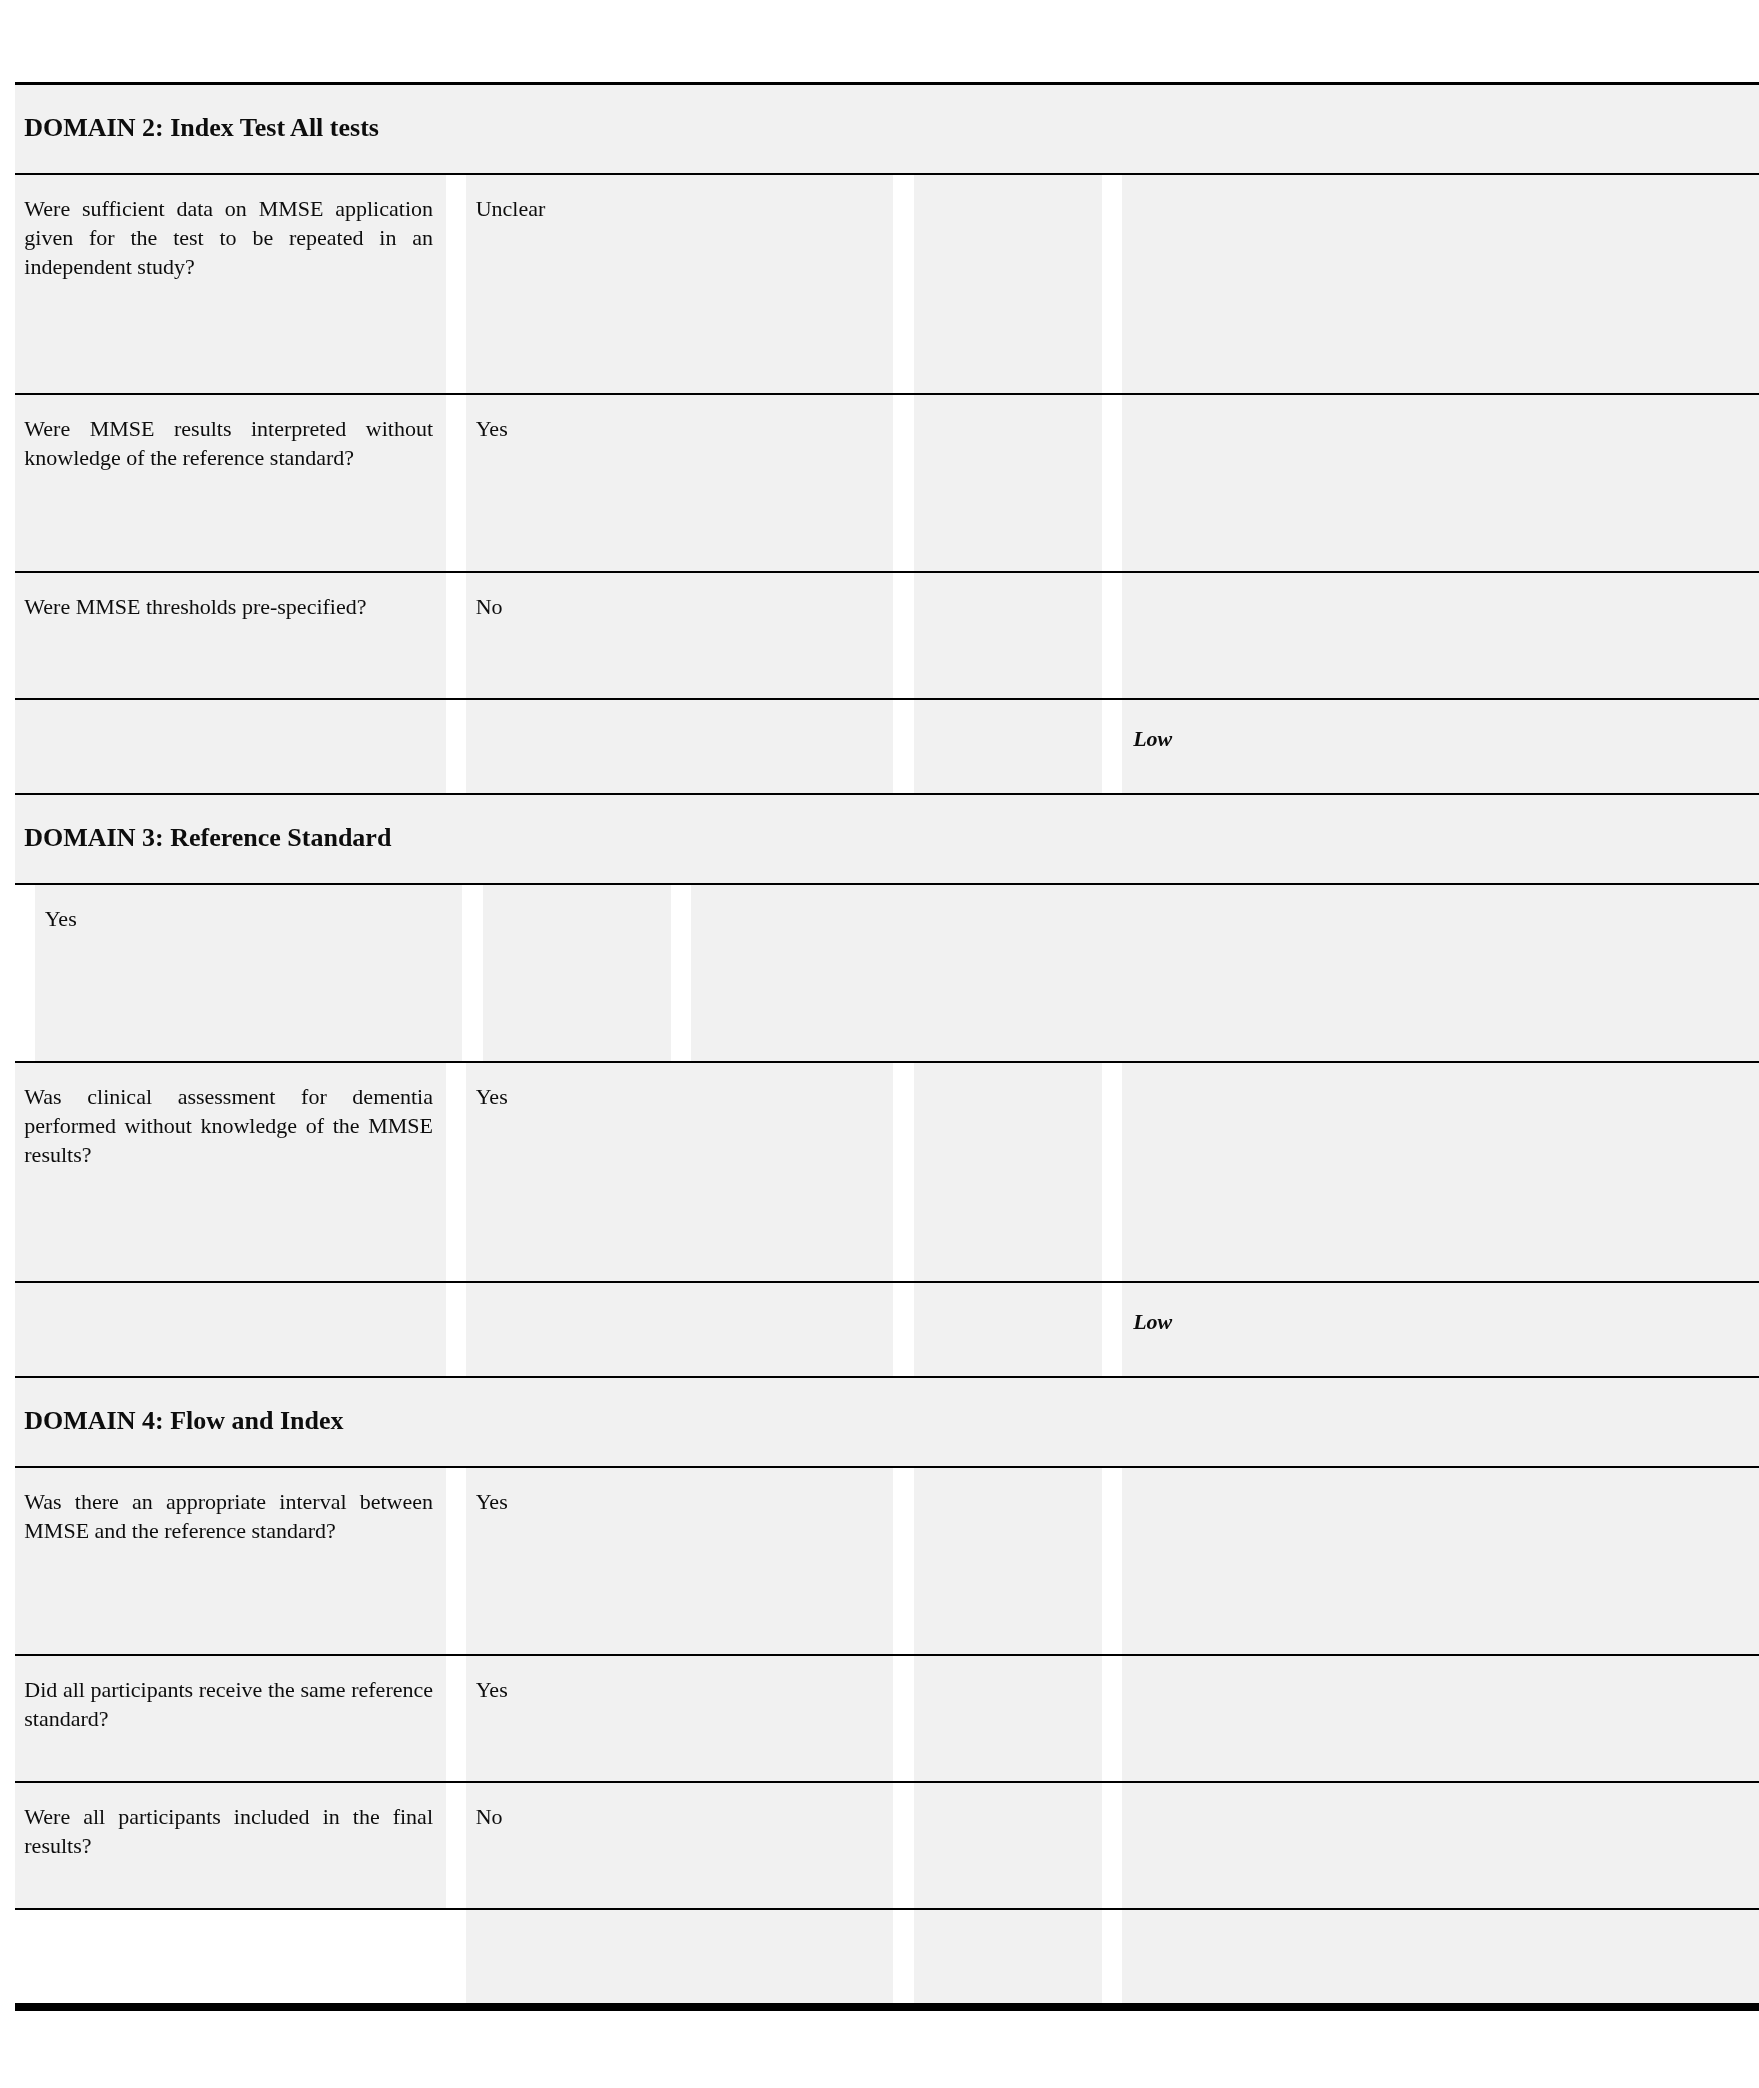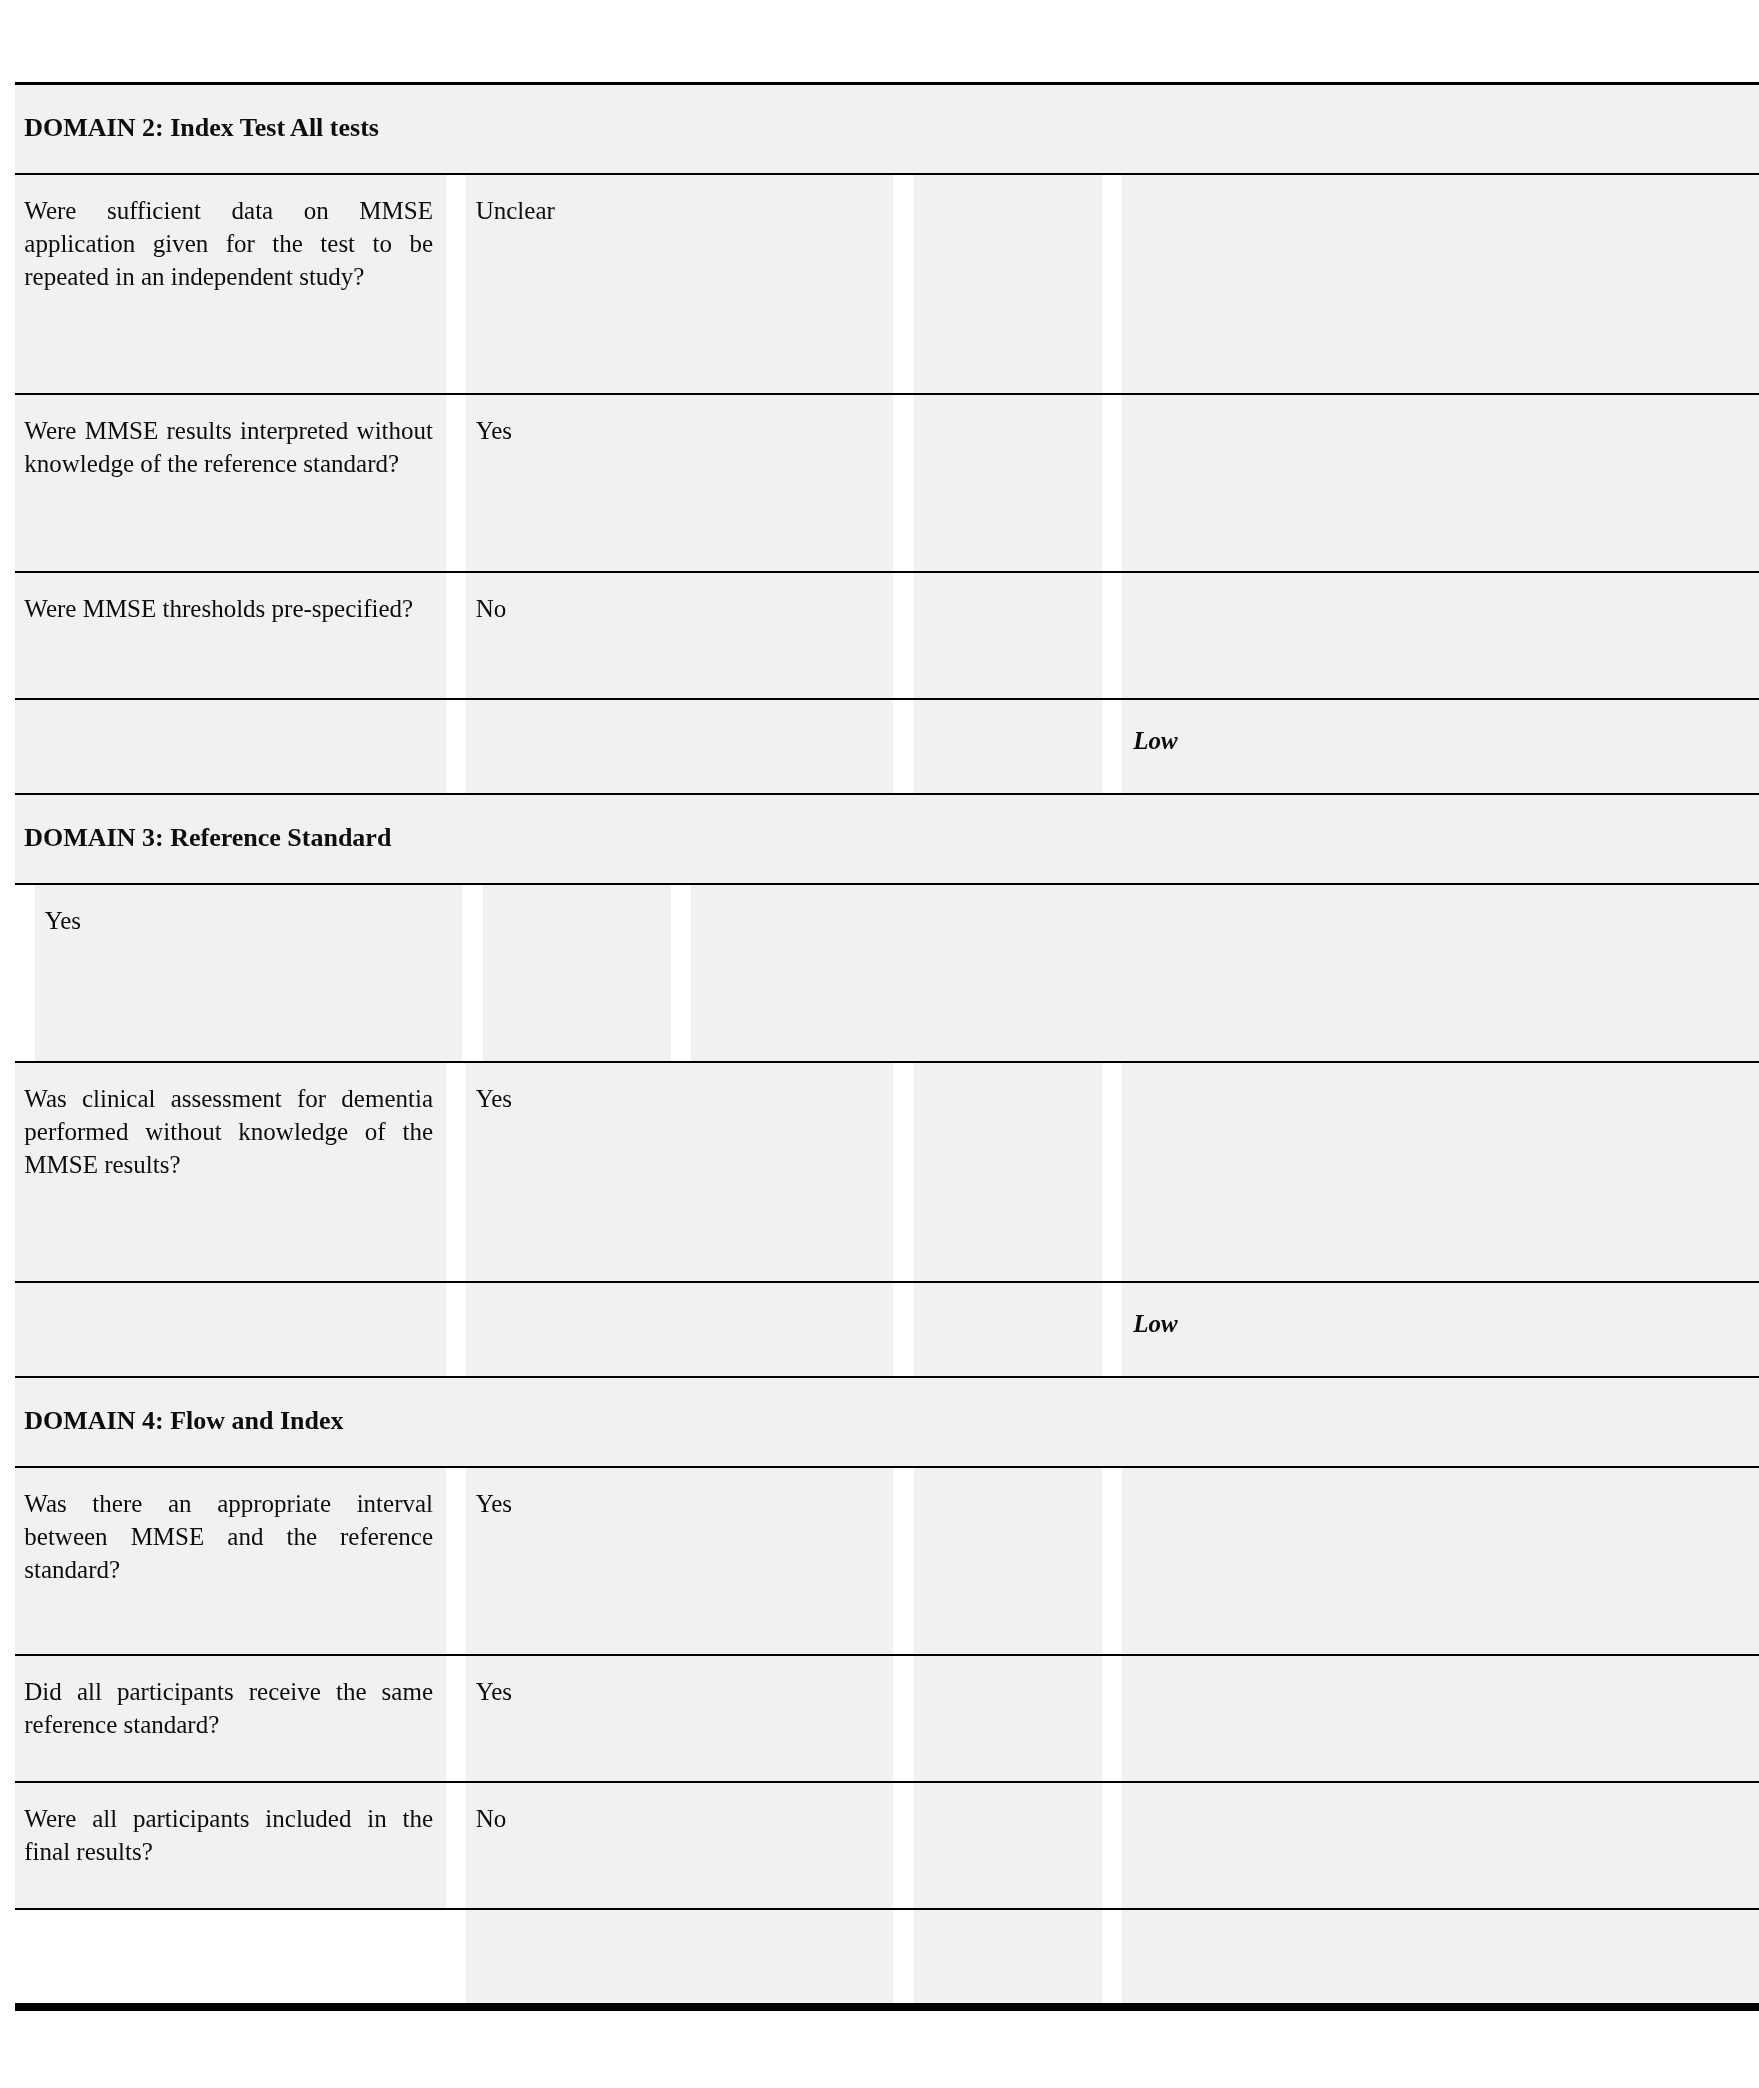--- a/index.html
+++ b/index.html
@@ -31,21 +31,21 @@
     display: flex;
     align-items: stretch;
     border-bottom: 2.8px solid #000000;
   }
   .row:last-child {
     border-bottom: none;
   }
   .cell {
     background: #f1f1f1;
     box-sizing: border-box;
-    font-size: 25px;
+    font-size: 22px;
     line-height: 1.33;
     padding: 18.6px 13px 18.6px 9.3px;
     hyphens: auto;
   }
   .gap {
     width: 20.4px;
     background: #ffffff;
     flex: 0 0 20.4px;
   }
   .c1 { width: 431px; flex: 0 0 431px; }

